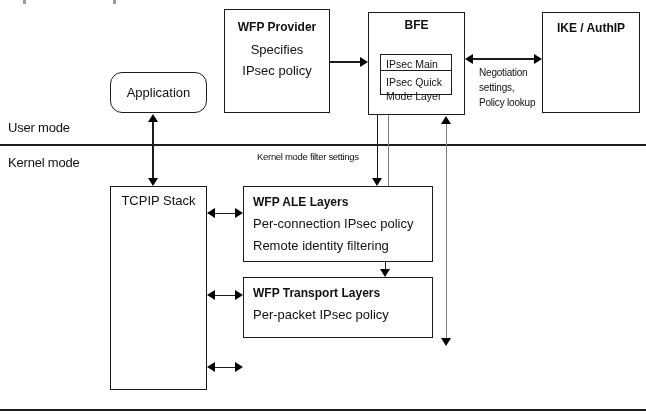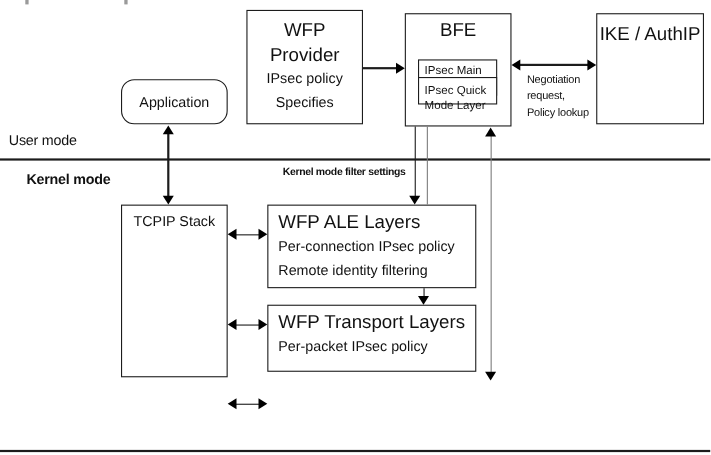--- a/index.html
+++ b/index.html
@@ -3,100 +3,100 @@
 <meta charset="utf-8">
 <style>
   html,body{margin:0;padding:0;background:#fff;}
   .stage{
     position:relative;width:646px;height:414px;background:#ffffff;overflow:hidden;
     font-family:"Liberation Sans", sans-serif;color:#111;
   }
   .box{
     position:absolute;background:#fff;border:1.5px solid #1c1c1c;box-sizing:border-box;
   }
-  .box .title{font-weight:normal;font-size:17px;}
+  .box .title{font-weight:bold;font-size:12px;}
   .center{display:flex;align-items:center;justify-content:center;text-align:center;border-radius:12px;}
   .hcenter{text-align:center;}
   .body-text{font-size:13px;}
   .stack-text{padding-top:4px;padding-left:9px;line-height:22px;font-size:13px;}
   .inner-box{
     position:absolute;background:#fff;border:1px solid #1c1c1c;box-sizing:border-box;
     font-size:10.5px;line-height:14px;padding:2px 0 0 5px;
   }
   .line{position:absolute;background:#1c1c1c;}
   .gline{position:absolute;background:#7d7d7d;}
   .ah{position:absolute;width:0;height:0;}
   .ah.r{border-top:5px solid transparent;border-bottom:5px solid transparent;border-left:8px solid #000;}
   .ah.l{border-top:5px solid transparent;border-bottom:5px solid transparent;border-right:8px solid #000;}
   .ah.u{border-left:5px solid transparent;border-right:5px solid transparent;border-bottom:8px solid #000;}
   .ah.d{border-left:5px solid transparent;border-right:5px solid transparent;border-top:8px solid #000;}
   .mode-label{position:absolute;font-size:13px;letter-spacing:-0.2px;}
   .annot{position:absolute;font-size:10px;line-height:15px;letter-spacing:-0.2px;}
-  .annot-small{position:absolute;font-size:9.5px;letter-spacing:-0.3px;font-weight:bold;}
+  .annot-small{position:absolute;font-size:9.5px;letter-spacing:-0.3px;}
   .artifact{position:absolute;background:#9a9a9a;width:3px;height:4px;top:0;}
 </style>
 </head>
 <body>
 
 <div class="stage">
 
   <div class="artifact" style="left:23px;"></div>
   <div class="artifact" style="left:113px;"></div>
 
   <div class="line" style="left:0;top:144px;width:646px;height:1.6px;"></div>
   <div class="line" style="left:0;top:409px;width:646px;height:2px;"></div>
   <div class="mode-label" style="left:8px;top:120px;">User mode</div>
-  <div class="mode-label" style="left:24px;top:155px;font-weight:bold;">Kernel mode</div>
+  <div class="mode-label" style="left:8px;top:155px;">Kernel mode</div>
 
   <div class="box center body-text" style="left:110px;top:72px;width:97px;height:41px;">
     <span>Application</span>
   </div>
 
   <div class="box hcenter" style="left:224px;top:9px;width:106px;height:104px;padding-top:7px;line-height:21.5px;">
     <div class="title">WFP Provider</div>
+    <div class="body-text">Specifies</div>
     <div class="body-text">IPsec policy</div>
-    <div class="body-text">Specifies</div>
   </div>
 
   <div class="box" style="left:368px;top:12px;width:97px;height:103px;">
     <div class="title hcenter" style="padding-top:5px;">BFE</div>
     <div class="inner-box" style="left:11px;top:41px;width:72px;height:33px;">
       <div>IPsec Main</div>
       <div>Mode Layer</div>
     </div>
     <div class="inner-box" style="left:11px;top:57px;width:72px;height:25px;padding-top:4px;">
       <div>IPsec Quick</div>
       <div>Mode Layer</div>
     </div>
   </div>
 
   <div class="box" style="left:542px;top:12px;width:98px;height:101px;">
     <div class="title hcenter" style="padding-top:8px;">IKE / AuthIP</div>
   </div>
 
-  <div class="box hcenter body-text" style="left:110px;top:186px;width:97px;height:157px;padding-top:6px;">
+  <div class="box hcenter body-text" style="left:110px;top:186px;width:97px;height:204px;padding-top:6px;">
     <span>TCPIP Stack</span>
   </div>
 
   <div class="box stack-text" style="left:243px;top:186px;width:190px;height:76px;">
     <div class="title">WFP ALE Layers</div>
     <div>Per-connection IPsec policy</div>
     <div>Remote identity filtering</div>
   </div>
 
   <div class="box stack-text" style="left:243px;top:277px;width:190px;height:61px;">
     <div class="title">WFP Transport Layers</div>
     <div>Per-packet IPsec policy</div>
   </div>
 
 
   <div class="annot-small" style="left:257px;top:151px;">Kernel mode filter settings</div>
   <div class="annot" style="left:479px;top:65px;">
     <div>Negotiation</div>
-    <div>request,</div>
+    <div>settings,</div>
     <div>Policy lookup</div>
   </div>
   <div class="annot" style="left:461px;top:211px;">
   </div>
 
   <div class="line" style="left:330px;top:61px;width:32px;height:1.5px;"></div>
   <div class="ah r" style="left:360px;top:57px;"></div>
 
   <div class="line" style="left:471px;top:58px;width:65px;height:1.5px;"></div>
   <div class="ah l" style="left:465px;top:54px;"></div>

